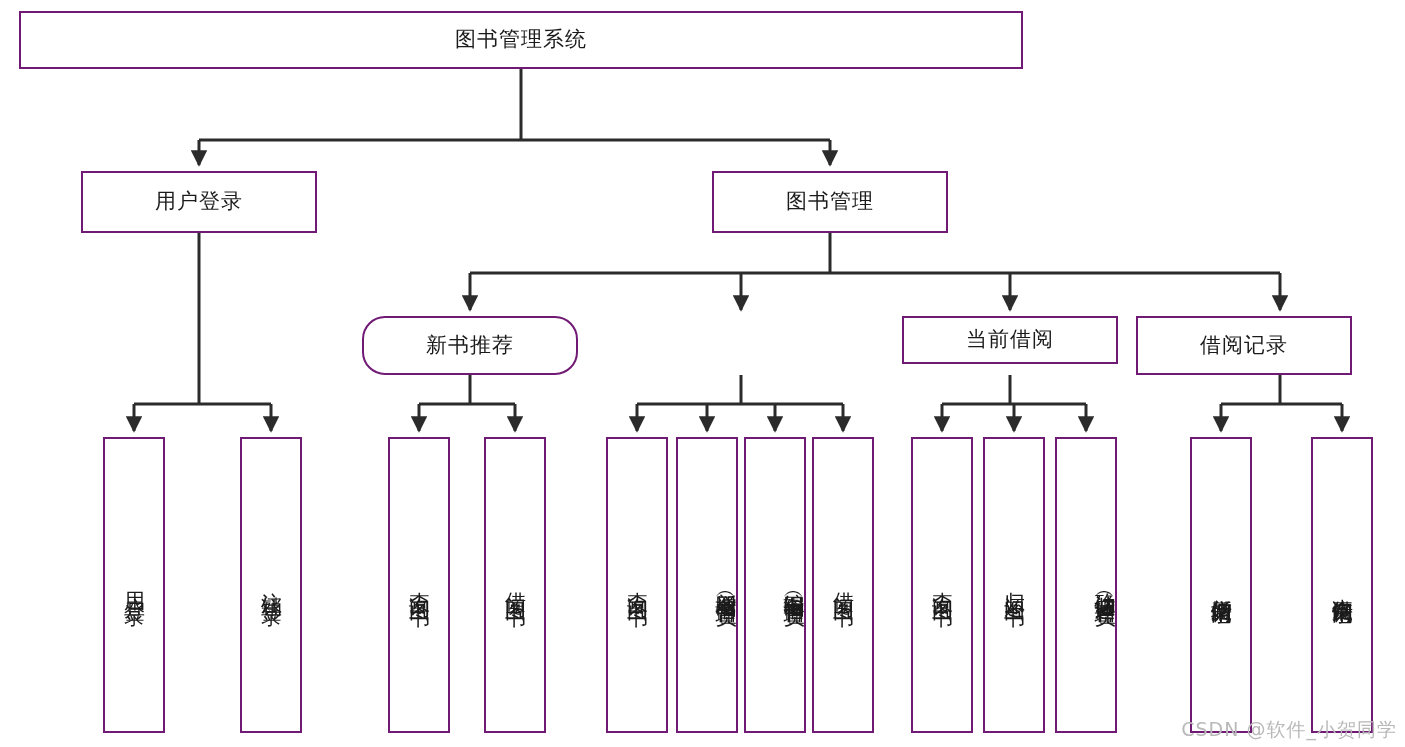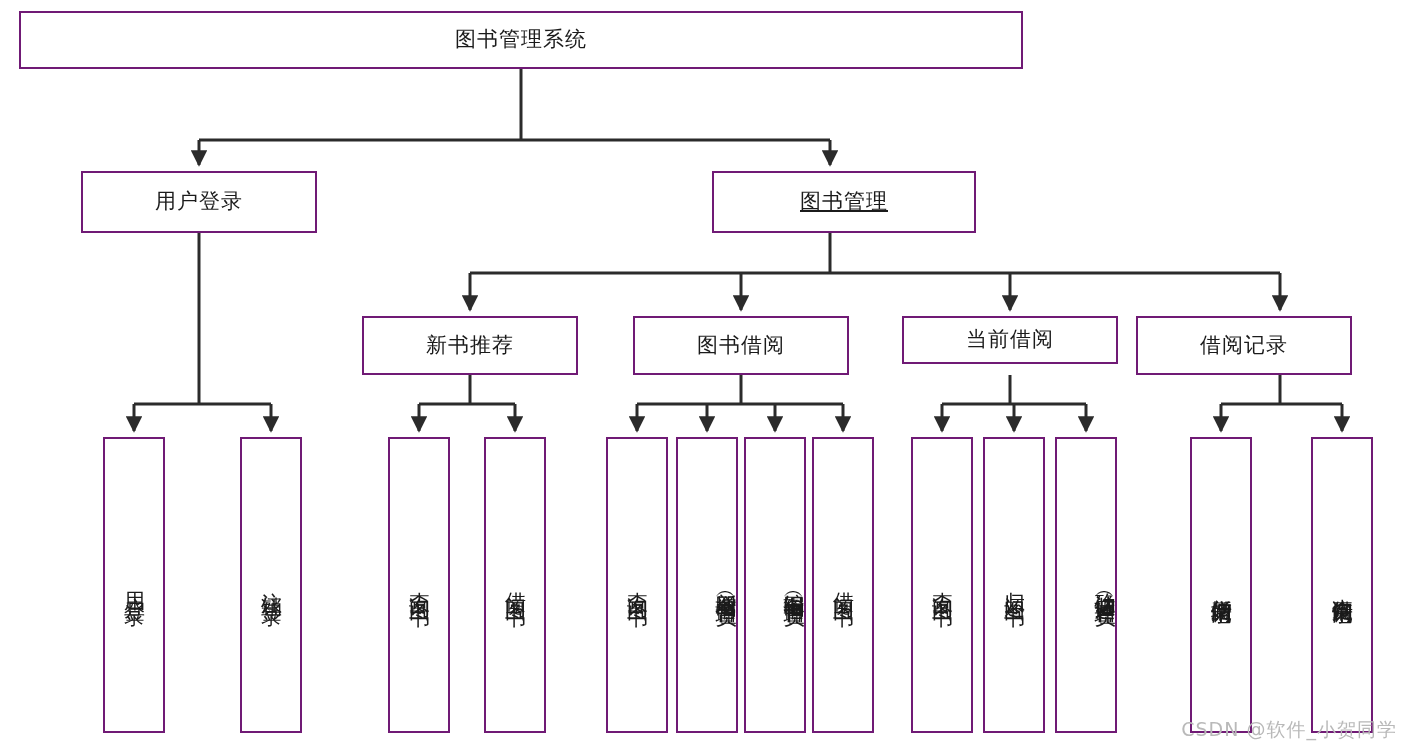--- a/index.html
+++ b/index.html
@@ -115,24 +115,23 @@
       <path d="M 1280 375 L 1280 404"></path>
       <path d="M 1221 404 L 1342 404"></path>
       <path d="M 1221 404 L 1221 431" marker-end="url(#arrow)"></path>
       <path d="M 1342 404 L 1342 431" marker-end="url(#arrow)"></path>
     </g>
   </svg>
 
   <div class="node h" id="root-node" style="left: 19px; top: 11px; width: 1004px; height: 58px;">图书管理系统</div>
 
   <div class="node h" id="l2-0" style="left: 81px; top: 171px; width: 236px; height: 62px;">用户登录</div>
-  <div class="node h" id="l2-1" style="left: 712px; top: 171px; width: 264px; height: 62px; text-decoration: underline;">图书管理</div>
+  <div class="node h" id="l2-1" style="left: 712px; top: 171px; width: 236px; height: 62px;">图书管理</div>
 
-  <div class="node h" id="l3-0" style="left: 362px; top: 316px; width: 216px; height: 59px;">新书推荐</div>
-  <div class="node h" id="l3-1" style="left: 633px; top: 316px; width: 216px; height: 59px;">图书借阅</div>
+  <div class="node h" id="l3-0" style="left: 362px; top: 316px; width: 216px; height: 59px; border-radius: 23px;">新书推荐</div>
   <div class="node h" id="l3-2" style="left: 902px; top: 316px; width: 216px; height: 48px;">当前借阅</div>
   <div class="node h" id="l3-3" style="left: 1136px; top: 316px; width: 216px; height: 59px;">借阅记录</div>
 
   <div class="node v" id="leaf-0" style="left: 103px; top: 437px; width: 62px; height: 296px;">用户登录</div>
   <div class="node v" id="leaf-1" style="left: 240px; top: 437px; width: 62px; height: 296px;">注销登录</div>
   <div class="node v" id="leaf-2" style="left: 388px; top: 437px; width: 62px; height: 296px;">查询图书</div>
   <div class="node v" id="leaf-3" style="left: 484px; top: 437px; width: 62px; height: 296px;">借阅图书</div>
   <div class="node v" id="leaf-4" style="left: 606px; top: 437px; width: 62px; height: 296px;">查询图书</div>
   <div class="node v fill" id="leaf-5" style="left: 676px; top: 437px; width: 62px; height: 296px;">新增图书（管理员）</div>
   <div class="node v fill" id="leaf-6" style="left: 744px; top: 437px; width: 62px; height: 296px;">编辑图书（管理员）</div>

